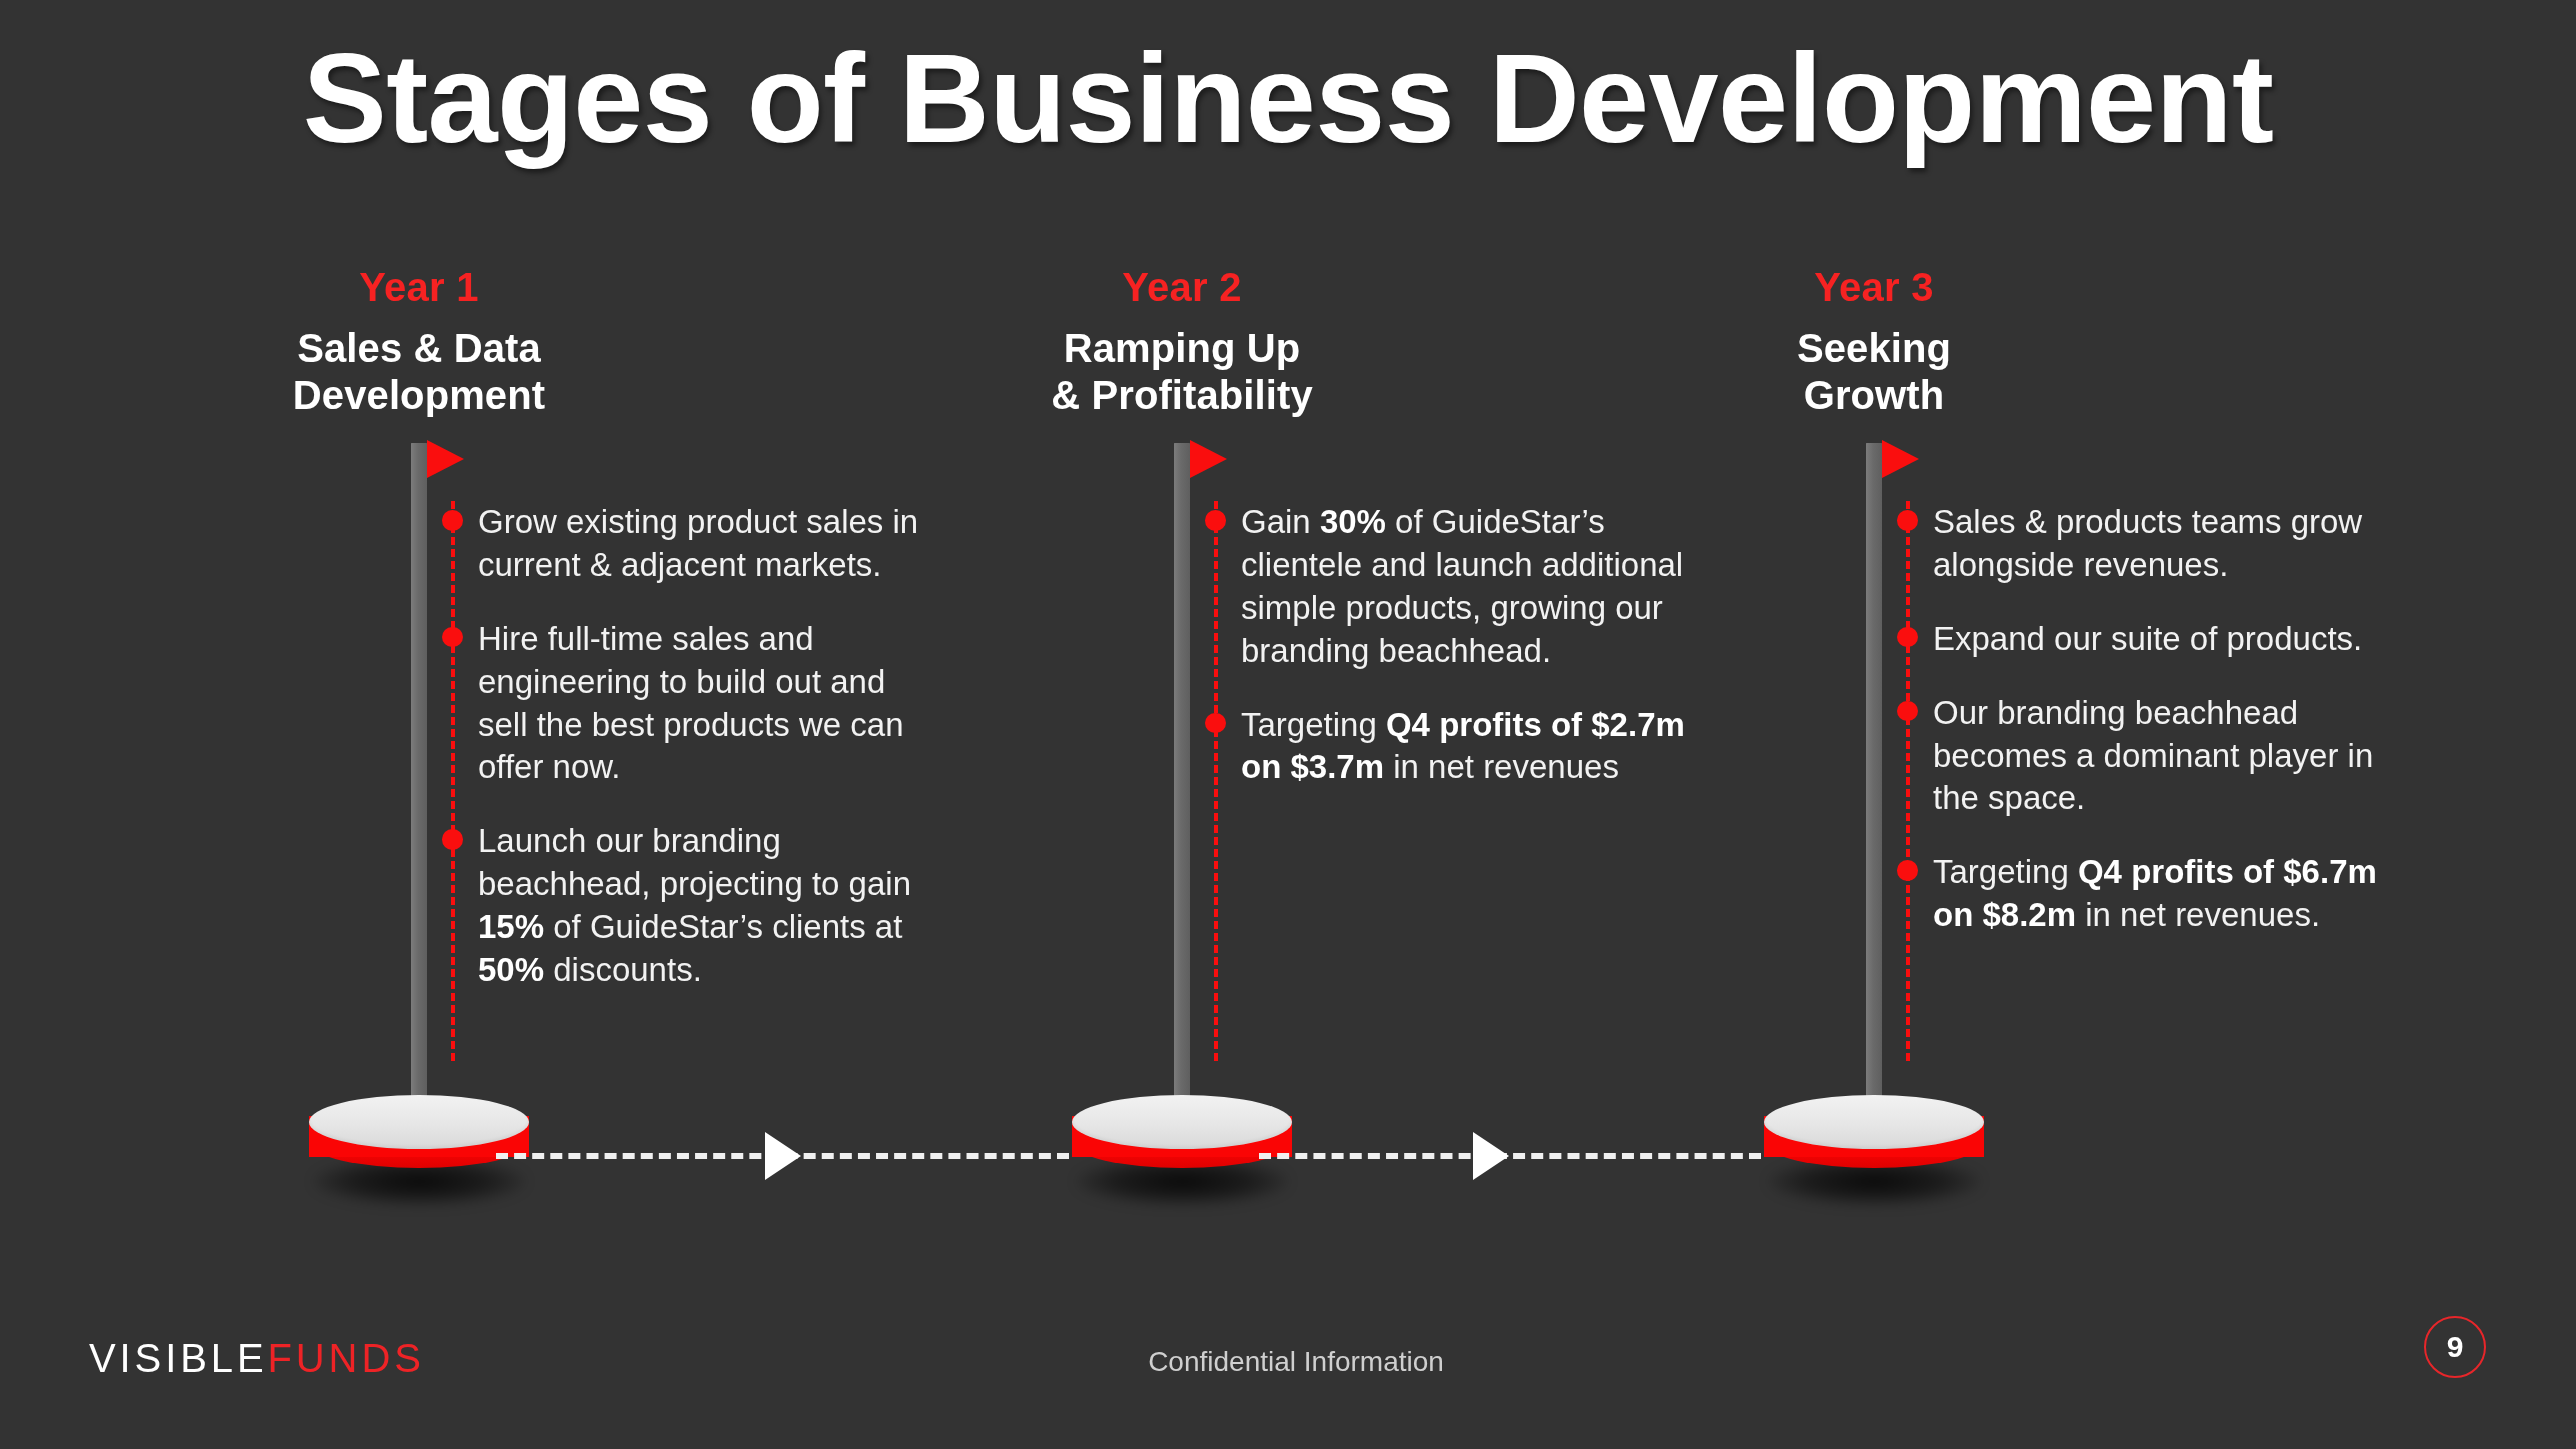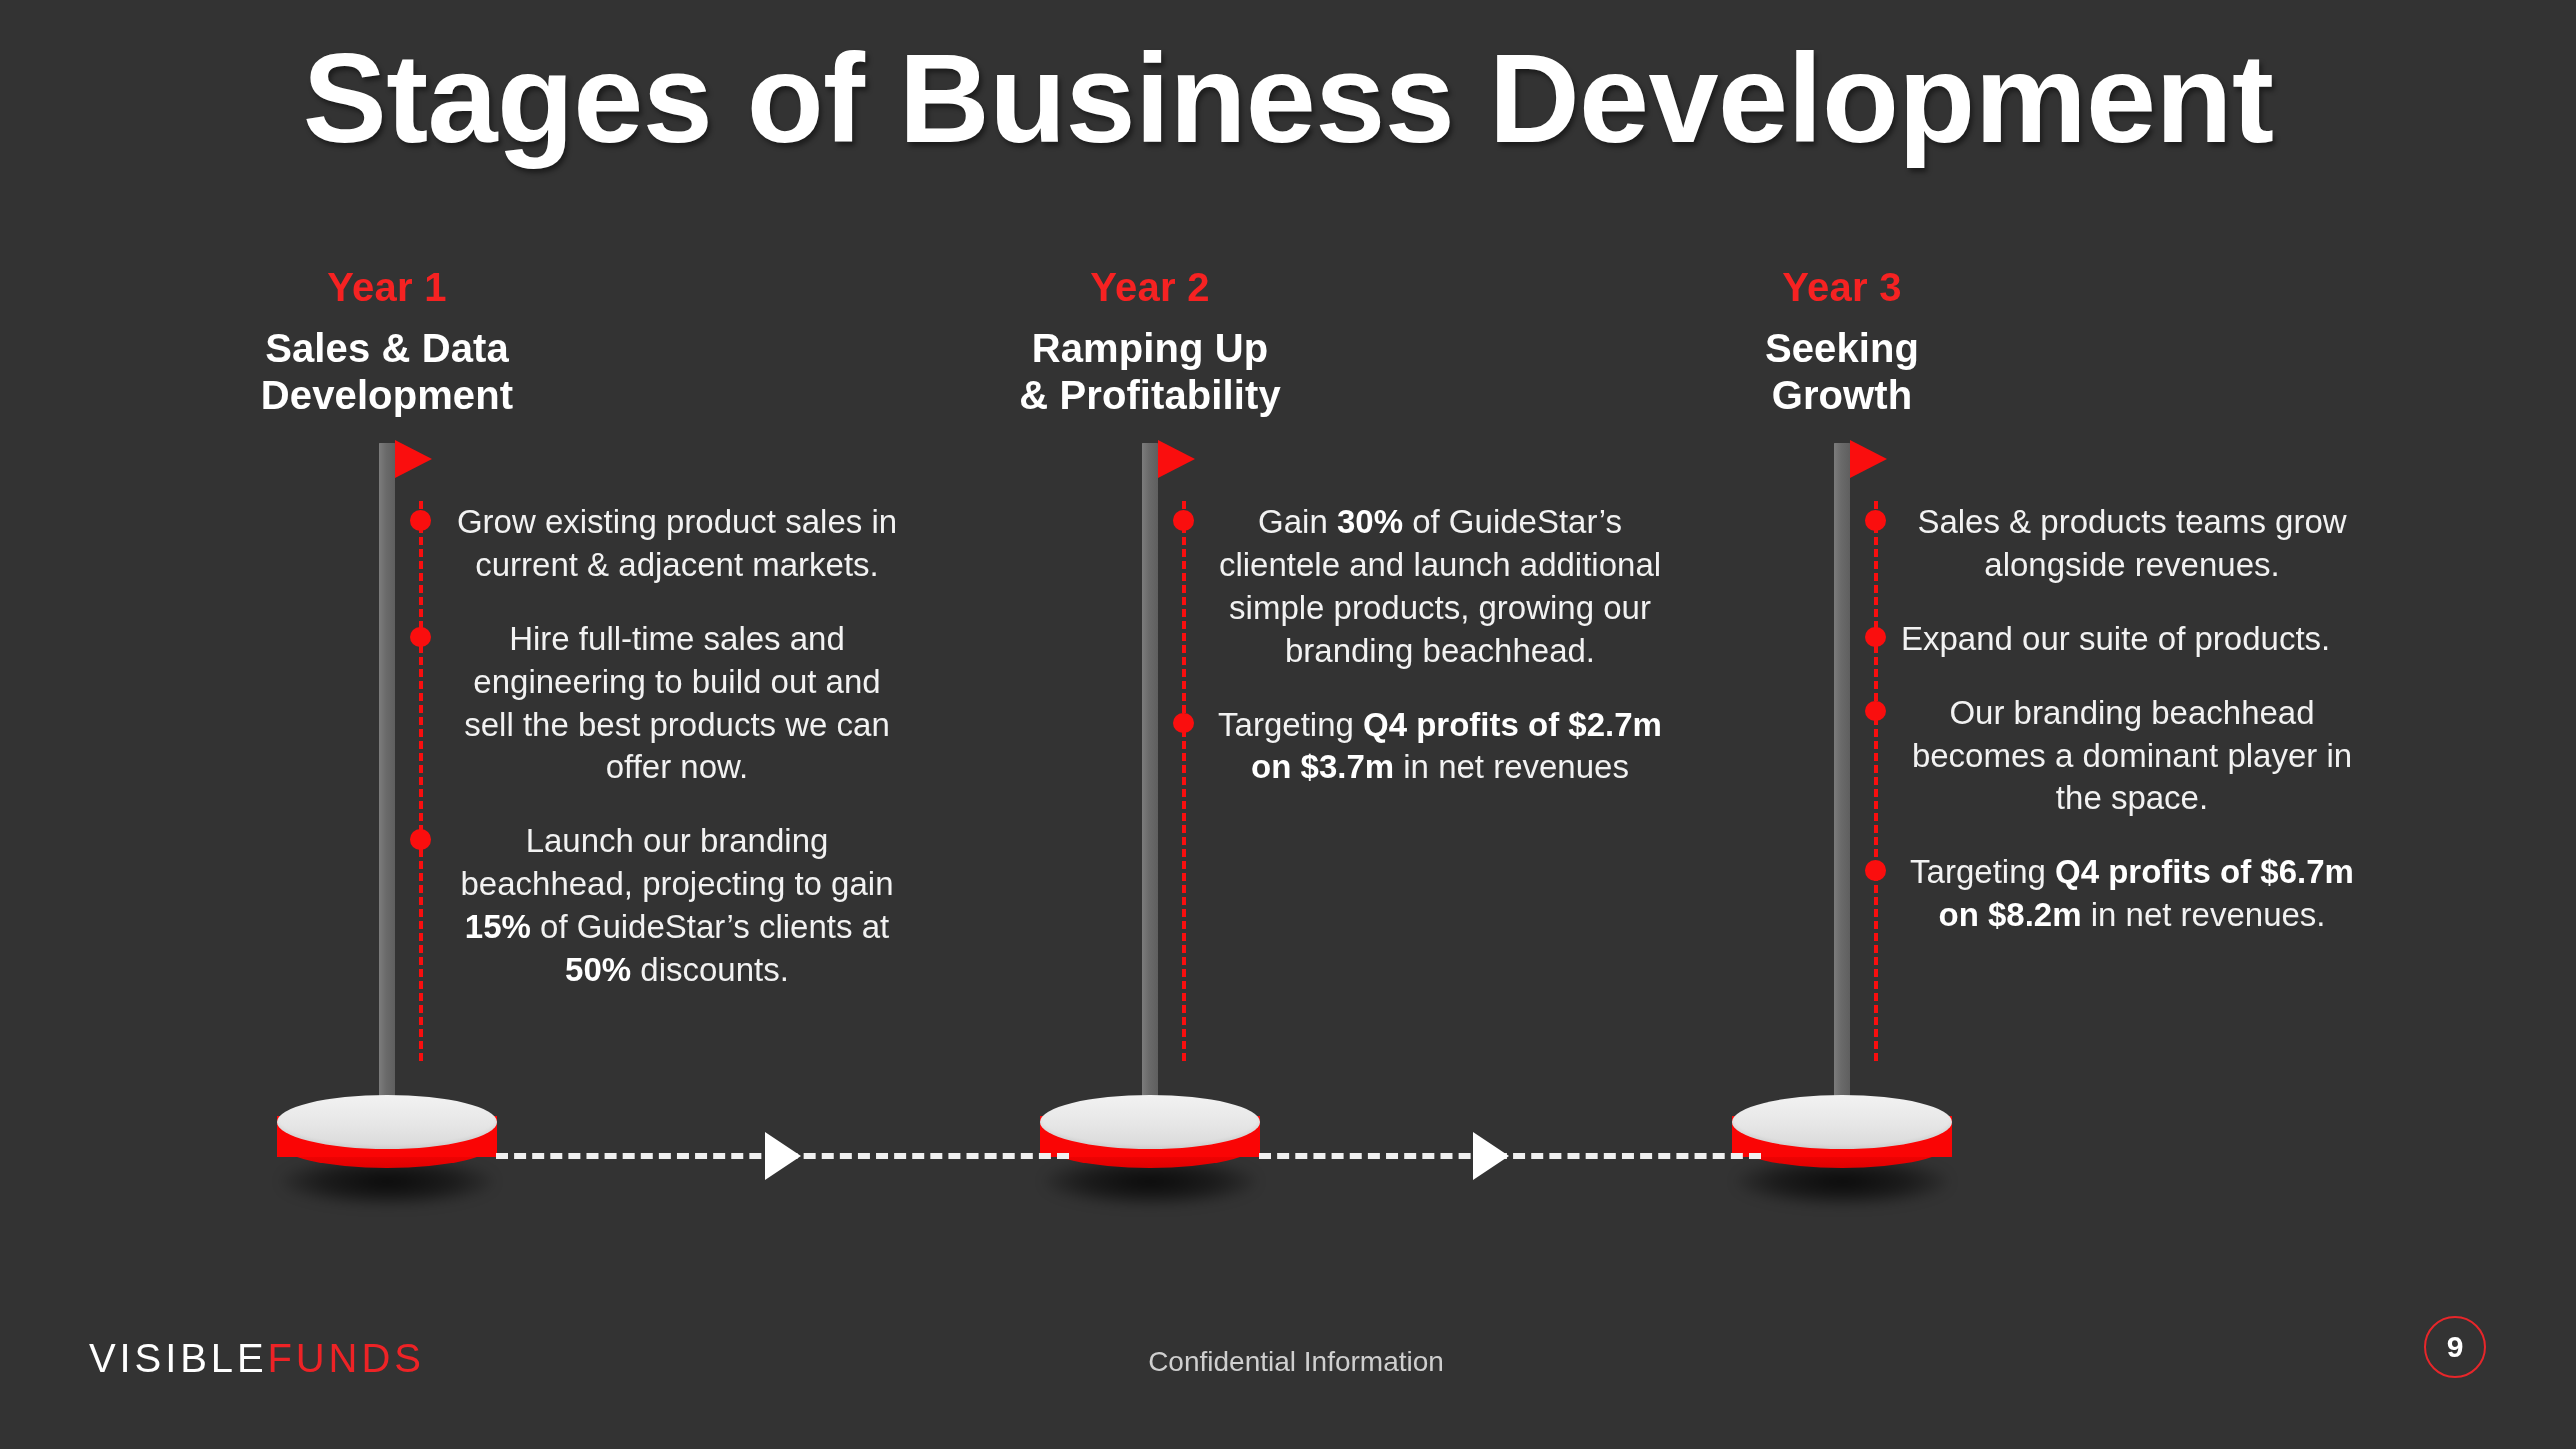--- a/index.html
+++ b/index.html
@@ -27,21 +27,21 @@
     font-weight:bold;
     letter-spacing:-0.6px;
     line-height:1.05;
     font-family:"Liberation Sans", sans-serif;
     text-shadow:2.6px 3.9px 5.8px rgba(0,0,0,0.45);
   }
 
   
   .columns {
     position:absolute;
-    top:0; left:0; width:2576px; height:1449px;
+    top:0; left:0; width:2576px; height:1449px;padding-left:32px;
   }
   .column { position:absolute; top:0; }
 
   .col-head {
     position:absolute;
     text-align:center;
     line-height:1.18;
   }
   .col-year {
     color:#F62222;
@@ -109,21 +109,20 @@
   .track {
     position:absolute;
     left:0; top:0;
     width:3.9px;
     border-left:4.5px dashed #FA0E0E;
   }
   .bullet {
     position:relative;
     display:flex;
     align-items:flex-start;
-    text-align:center;
   }
   .bullet + .bullet { margin-top:31px; }
   .dot {
     position:absolute;
     left:-9px; top:9px;
     width:20.6px; height:20.6px;
     border-radius:50%;
     background:#FA0E0E;
     z-index:2;
   }

